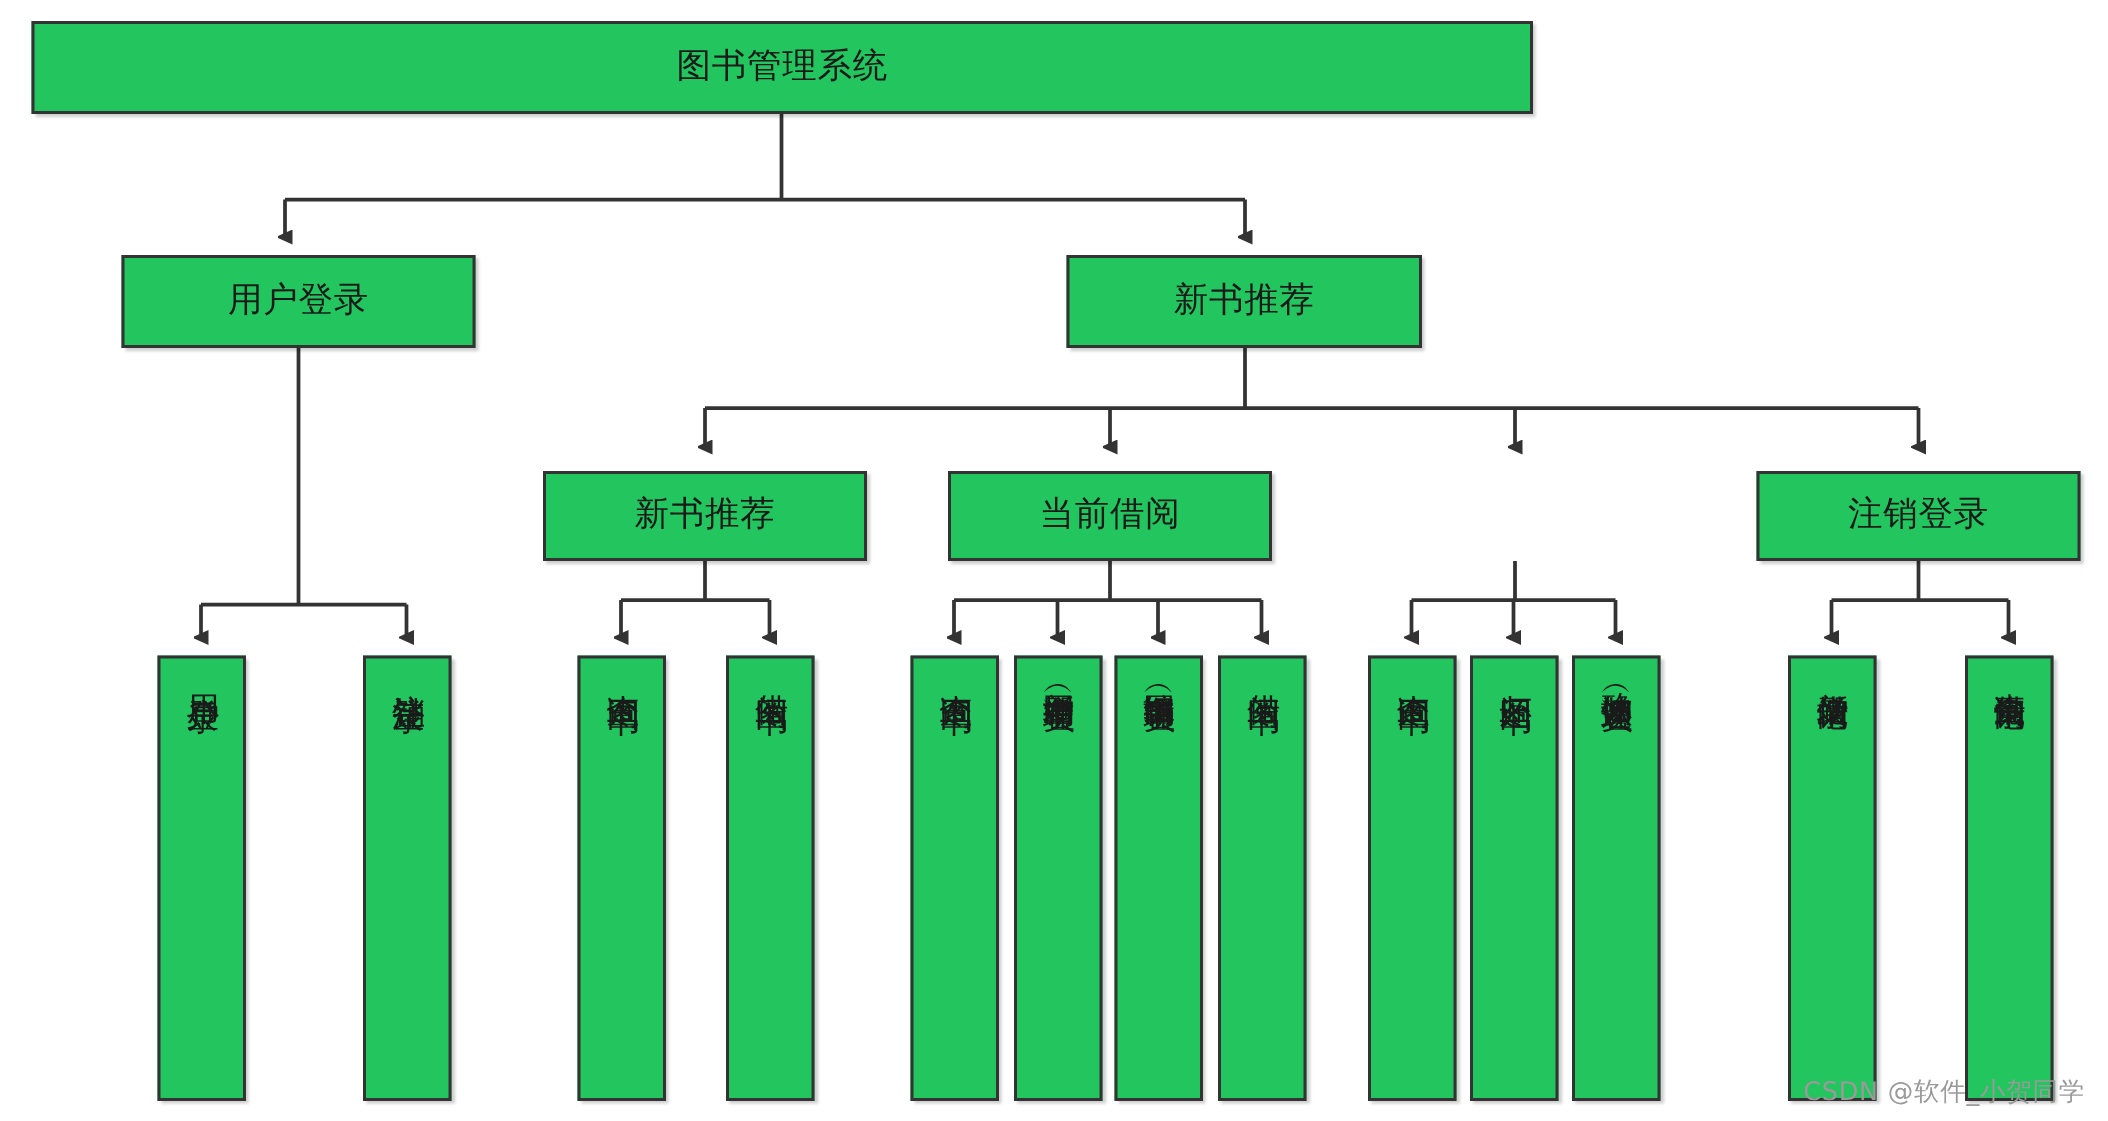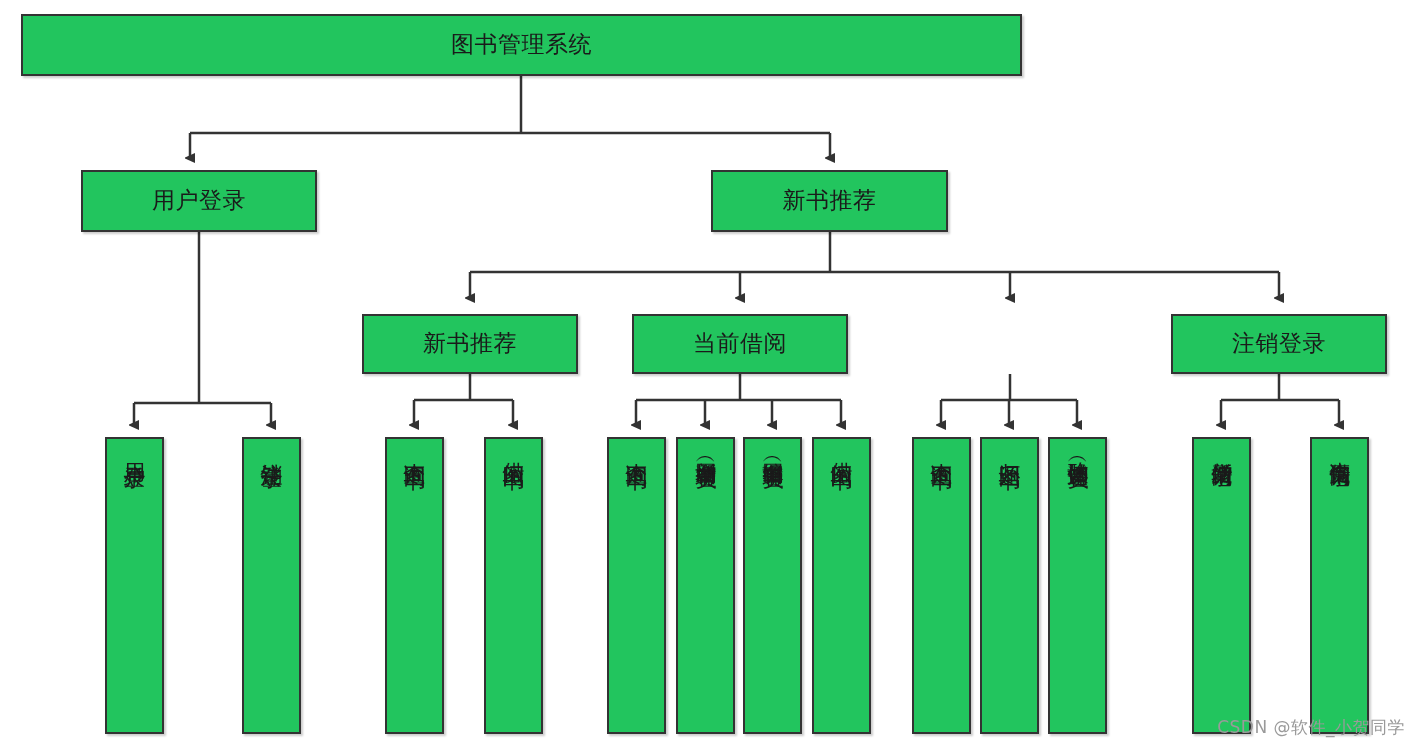--- a/index.html
+++ b/index.html
@@ -59,21 +59,21 @@
     font-size: 22px;
     letter-spacing: 2px;
     margin: 0 auto;
   }
   .node.vertical.tall-text .node-label {
     font-size: 21px;
     letter-spacing: 1px;
   }
   #watermark {
     position: absolute;
-    right: 0;
+    right: 15px;
     bottom: 8px;
     font-size: 17px;
     color: #9a9a9a;
     letter-spacing: 0.5px;
     white-space: nowrap;
     user-select: none;
   }
 </style>
 </head>
 <body>

